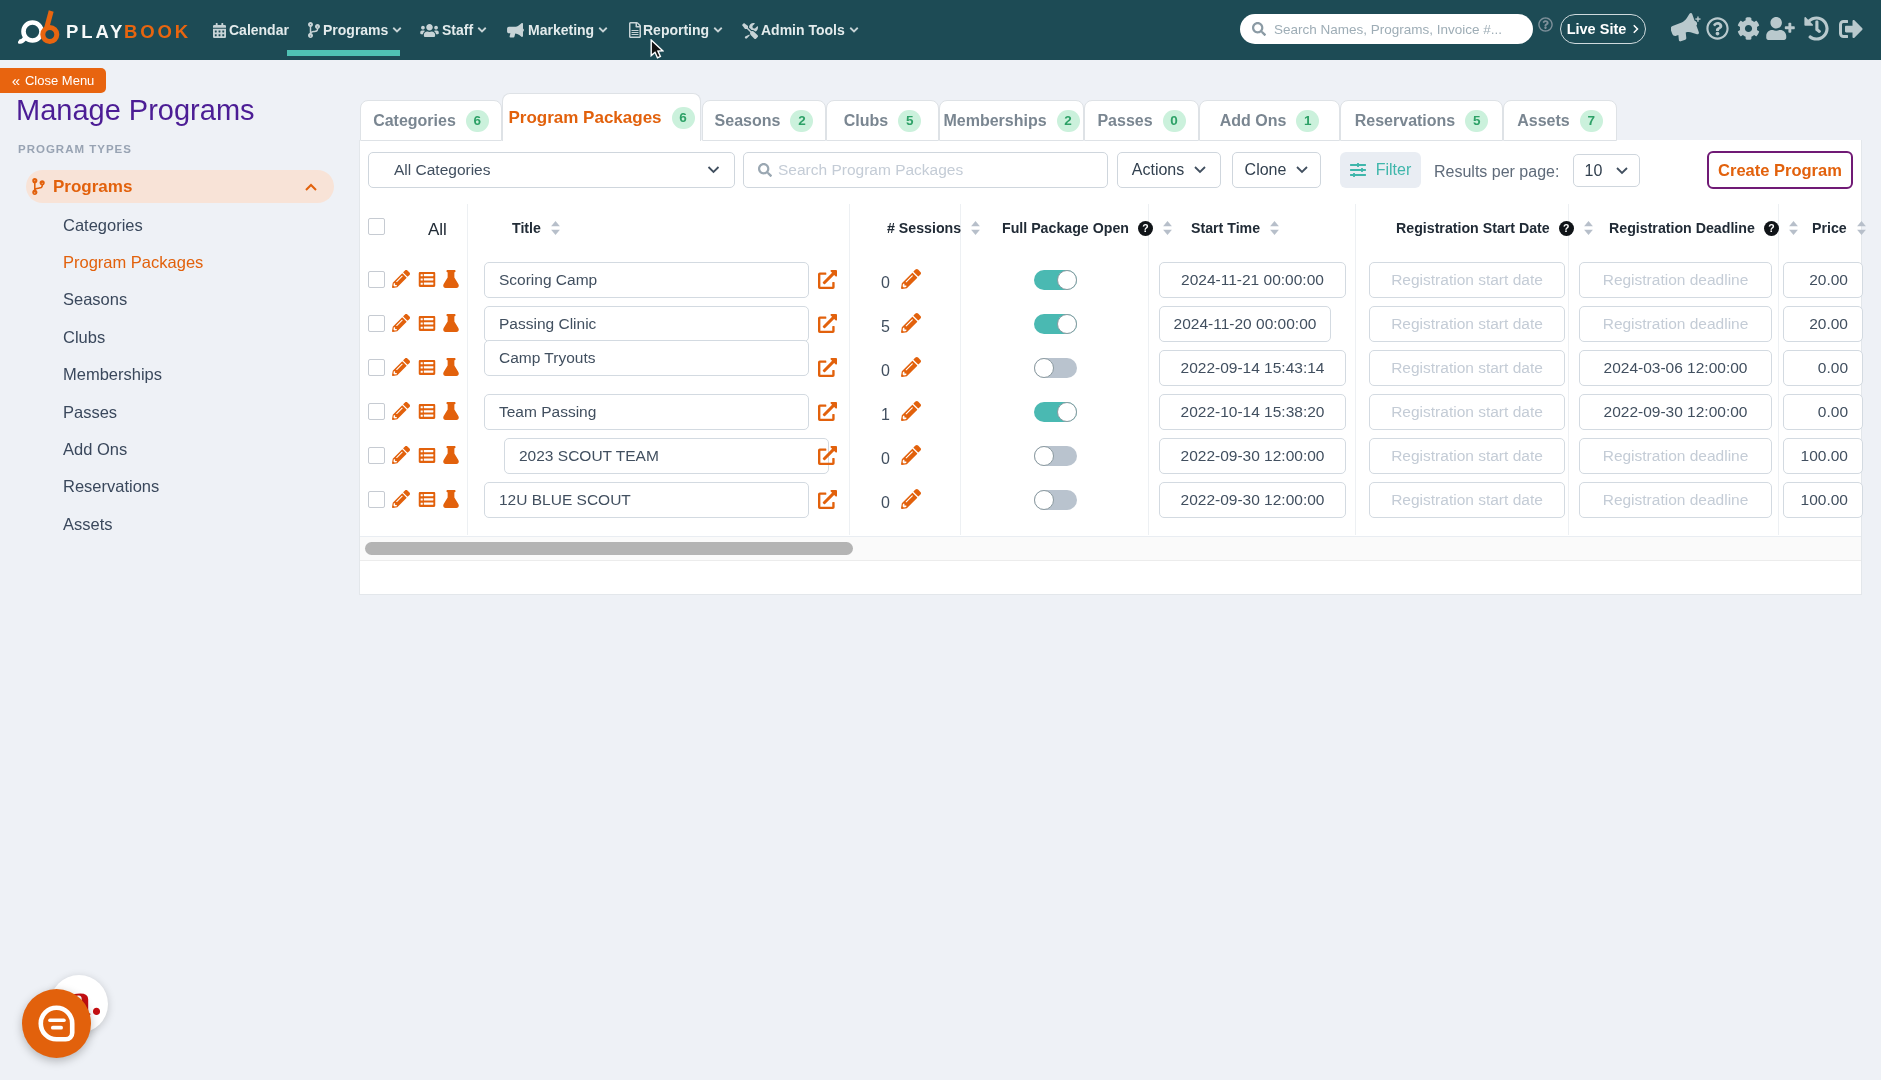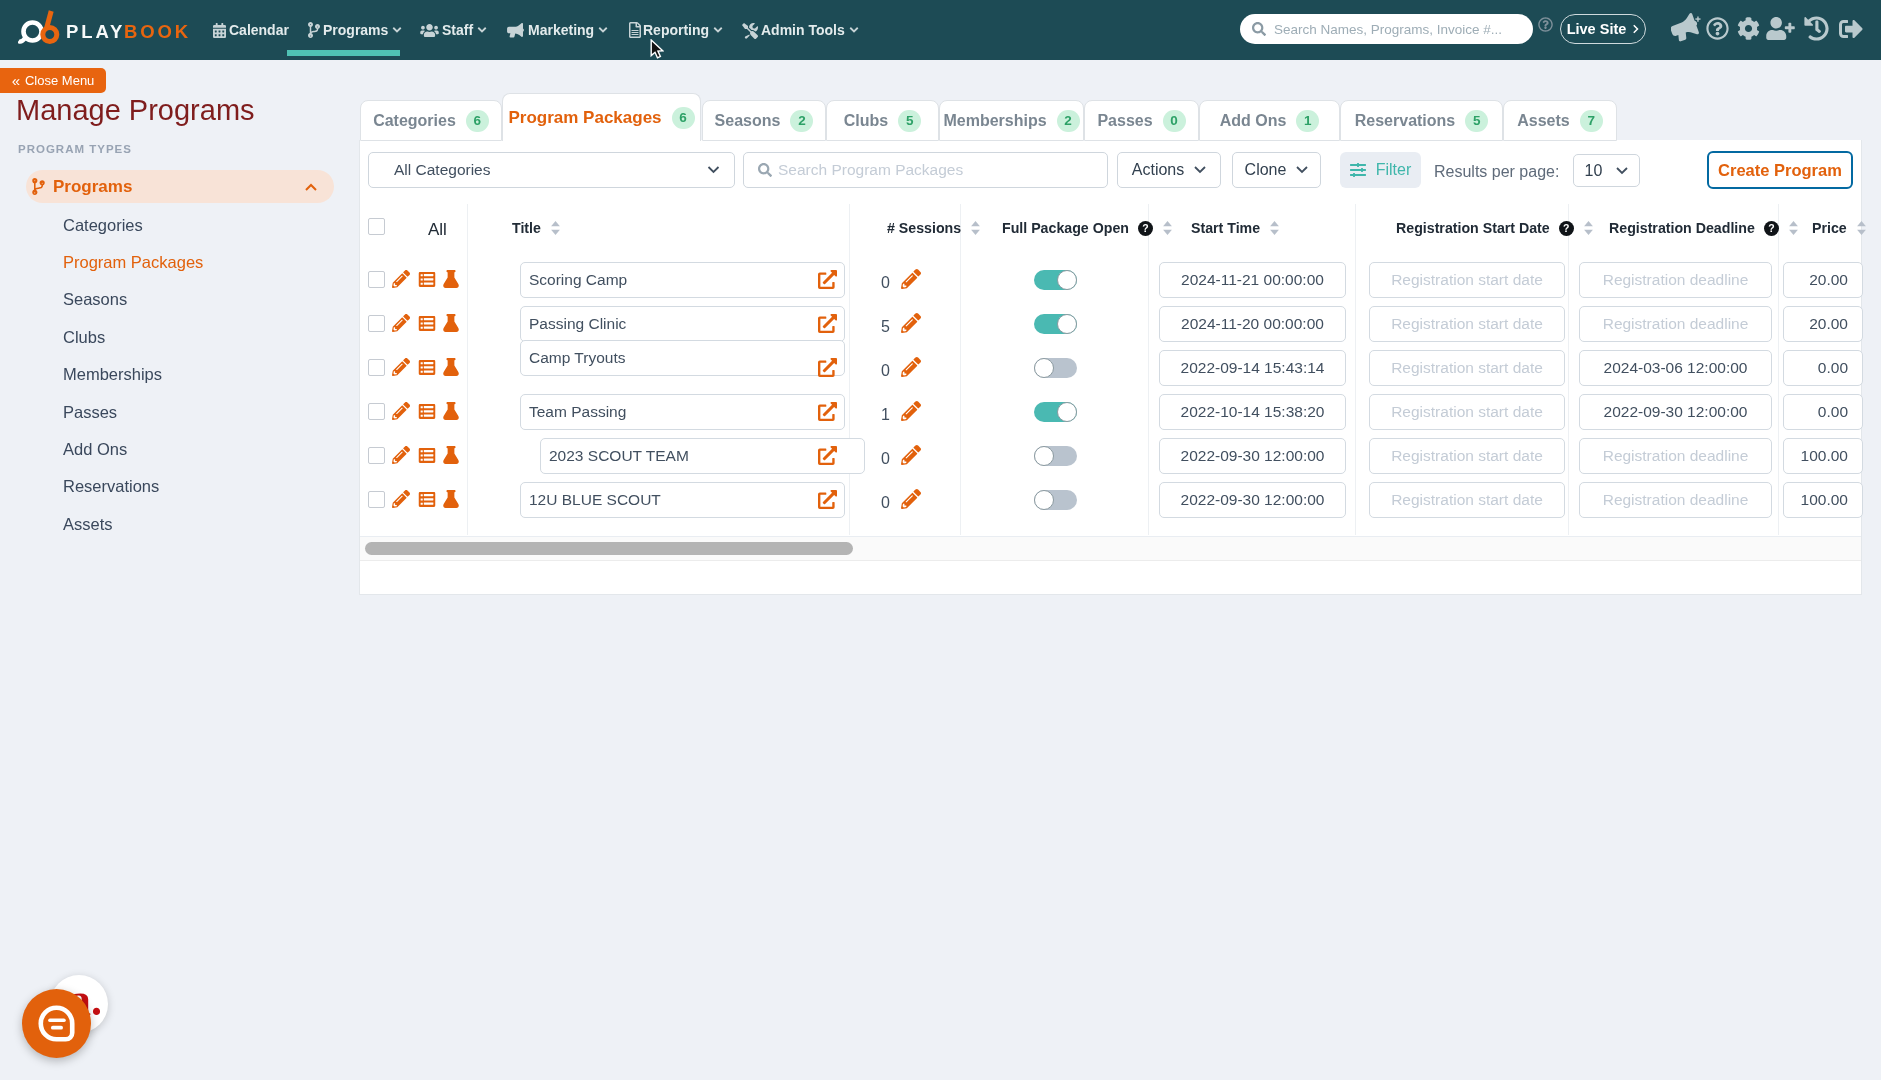--- a/index.html
+++ b/index.html
@@ -6,46 +6,46 @@
 html,body { width:1881px; height:1080px; overflow:hidden; }
 body { background:#eef1f6; font-family:"Liberation Sans", sans-serif; position:relative; }
 .abs { position:absolute; }
 
 #nav { position:absolute; left:0; top:0; width:1881px; height:60px; background:#1d4b55; }
 .navitem { position:absolute; top:0; height:60px; display:flex; align-items:center; color:#e3ebec; font-size:14px; font-weight:700; white-space:nowrap; }
 .nicon { position:absolute; fill:#c7d3d6; }
 .caret { margin-left:4px; }
 
 #closebtn { position:absolute; left:0; top:68px; width:106px; height:25px; background:#e8640f; color:#fff; font-size:13px; font-weight:400; border-radius:0 5px 5px 0; display:flex; align-items:center; justify-content:center; gap:5px; }
-#sbtitle { position:absolute; left:16px; top:94px; font-size:29px; font-weight:400; color:#7f1d1d; }
+#sbtitle { position:absolute; left:16px; top:94px; font-size:29px; font-weight:400; color:#4c1d95; }
 #sblabel { position:absolute; left:18px; top:143px; font-size:11.5px; font-weight:700; letter-spacing:1px; color:#98a3b3; }
 #sbpill { position:absolute; left:26px; top:170px; width:308px; height:33px; background:#f8e3d7; border-radius:17px; display:flex; align-items:center; }
 #sbpill .txt { color:#e2610c; font-size:17px; font-weight:700; margin-left:27px; }
 .sbitem { position:absolute; left:63px; font-size:16.5px; font-weight:400; color:#3a485c; }
 .sbitem.on { color:#e2610c; }
 
 #card { position:absolute; left:359px; top:140px; width:1503px; height:455px; background:#fff; border:1px solid #e3e7eb; border-top:none; overflow:hidden; }
 .tab { position:absolute; top:100px; height:41px; background:#fff; border:1px solid #dee2e6; border-radius:8px 8px 0 0; display:flex; align-items:center; justify-content:center; gap:10px; font-size:16px; font-weight:700; color:#7a8691; }
 .tab.on { top:93px; height:48px; color:#e2610c; font-size:17px; border-bottom:none; z-index:3; }
 .badge { min-width:23px; height:22px; padding:0 4px; background:#cbf1dc; color:#2da167; border-radius:11px; font-size:13.5px; font-weight:700; display:flex; align-items:center; justify-content:center; }
 
 .inp { position:absolute; background:#fff; border:1px solid #cfd6dd; border-radius:5px; height:36px; font-size:15.5px; color:#414f5f; display:flex; align-items:center; padding:17px 14px; }
 .sel { justify-content:space-between; padding-left:25px; }
 .btn { position:absolute; background:#fff; border:1px solid #cfd6dd; border-radius:5px; height:36px; font-size:16px; color:#32404f; display:flex; align-items:center; justify-content:center; gap:10px; font-weight:400; }
 #filterbtn { position:absolute; background:#e9edf3; border-radius:6px; height:36px; display:flex; align-items:center; justify-content:center; gap:10px; color:#3fb6ab; font-size:16px; font-weight:400; }
 #rpp { position:absolute; color:#5f6b7a; font-size:16px; }
-#createbtn { position:absolute; border:2px solid #0369a1; border-radius:6px; background:#fff; color:#e2610c; font-weight:700; font-size:16.5px; display:flex; align-items:center; justify-content:center; }
+#createbtn { position:absolute; border:2px solid #701a75; border-radius:6px; background:#fff; color:#e2610c; font-weight:700; font-size:16.5px; display:flex; align-items:center; justify-content:center; }
 
 .colline { position:absolute; width:1px; background:#edf0f3; top:204px; height:331px; }
 .hdr { position:absolute; top:220px; font-size:14.2px; font-weight:700; color:#212b36; white-space:nowrap; display:flex; align-items:center; gap:9px;margin-left:28px; }
 .sort { display:inline-block; }
 .qm { width:15px; height:15px; border-radius:50%; background:#101418; color:#fff; font-size:10.5px; font-weight:700; display:inline-flex; align-items:center; justify-content:center; }
 .cb { position:absolute; width:17px; height:17px; background:#fff; border:1px solid #c6cbd2; border-radius:2px; }
 .rowinp { position:absolute; background:#fff; border:1px solid #d3dae1; border-radius:5px; height:36px; font-size:15.5px; color:#414f5f; display:flex; align-items:center; }
-.lt { padding-left:8px;margin-left:36px; }
+.lt { padding-left:14px; }
 .ct { justify-content:center; }
 .rt { justify-content:flex-end; padding-right:14px; }
 .ph { color:#c4ccd6; }
 .num { position:absolute; font-size:16px; color:#414f5f; }
 .tg { position:absolute; width:43px; height:20px; border-radius:10px; }
 .tg .knob { position:absolute; top:0px; width:20px; height:20px; border-radius:50%; background:#fff; border:1px solid #8b9aa0; }
 .tg.on { background:#4ab9b2; } .tg.on .knob { right:0; }
 .tg.off { background:#b9c3ce; } .tg.off .knob { left:0; }
 .icon { position:absolute; }
 </style>
@@ -319,21 +319,21 @@
 <svg class="icon" style="left:818px;top:314px" width="19" height="19" viewBox="0 0 512 512" fill="#e2610c">
     <use href="#i-ext"></use>
   </svg>
 <div class="num" style="left:881px;top:318px">5</div>
 <svg class="icon" style="left:901px;top:313px" width="20" height="20" viewBox="0 0 512 512" fill="#e2610c">
     <use href="#i-pencil"></use>
   </svg>
 <div class="tg on" style="left:1034px;top:314px">
     <div class="knob"></div>
   </div>
-<div class="rowinp ct" style="left:1159px;top:306px;width:187px">2024-11-20 00:00:00</div>
+<div class="rowinp ct" style="left:1159px;top:306px;width:172px">2024-11-20 00:00:00</div>
 <div class="rowinp ct ph" style="left:1369px;top:306px;width:196px">Registration start date</div>
 <div class="rowinp ct ph" style="left:1579px;top:306px;width:193px">Registration deadline</div>
 <div class="rowinp rt" style="left:1783px;top:306px;width:80px">20.00</div>
 <div class="cb" style="left:368px;top:359px"></div>
 <svg class="icon" style="left:392px;top:358px" width="18" height="18" viewBox="0 0 512 512" fill="#e2610c">
     <use href="#i-pencil"></use>
   </svg>
 <svg class="icon" style="left:418px;top:359px" width="18" height="17" viewBox="0 0 512 512" fill="#e2610c">
     <use href="#i-list"></use>
   </svg>

